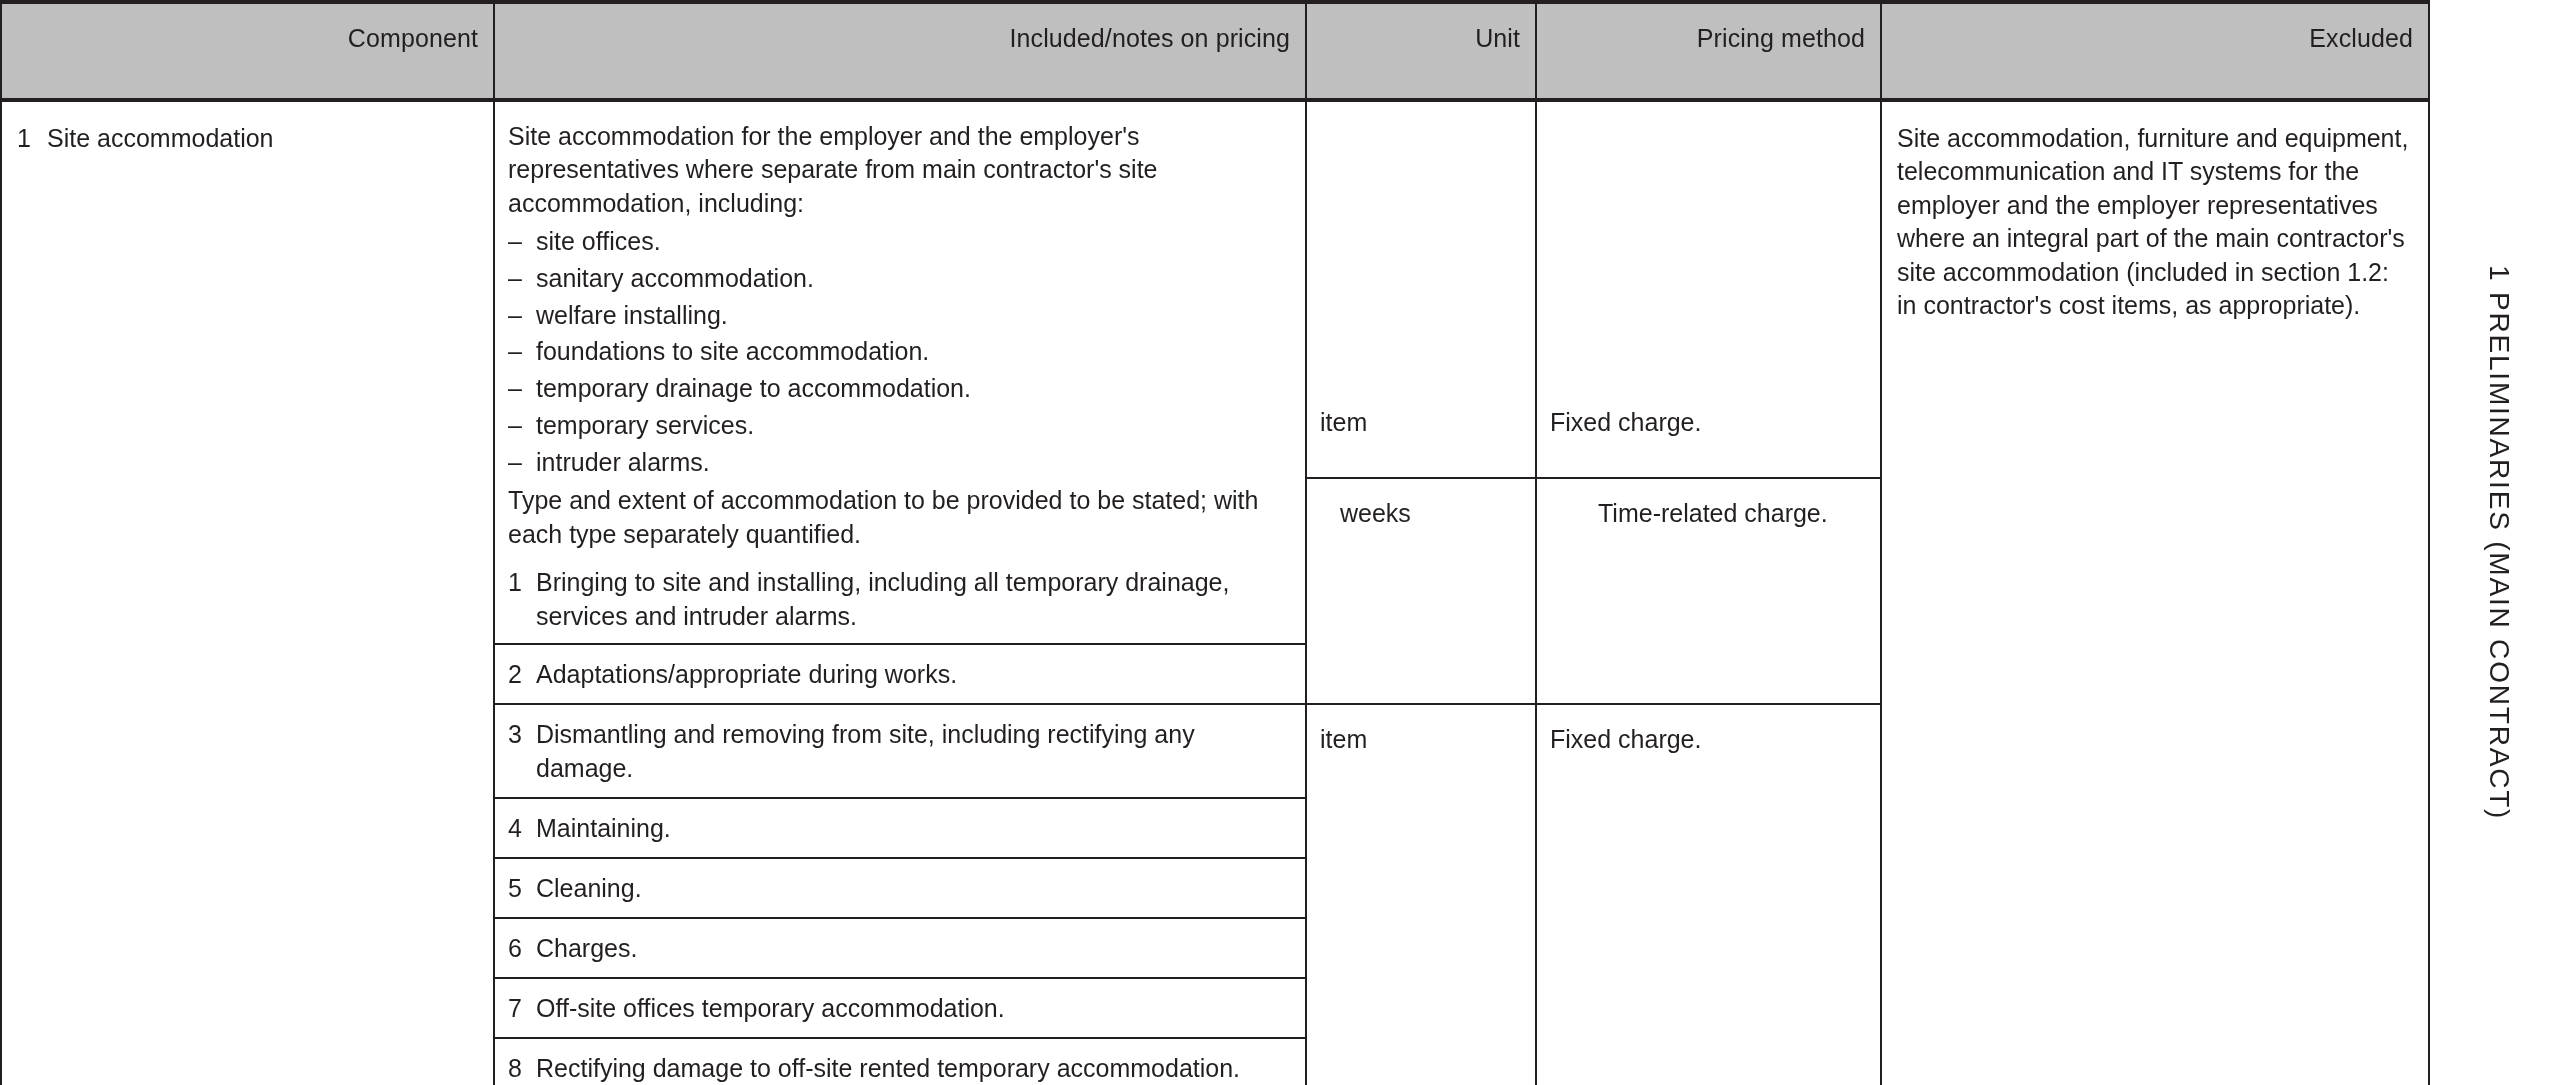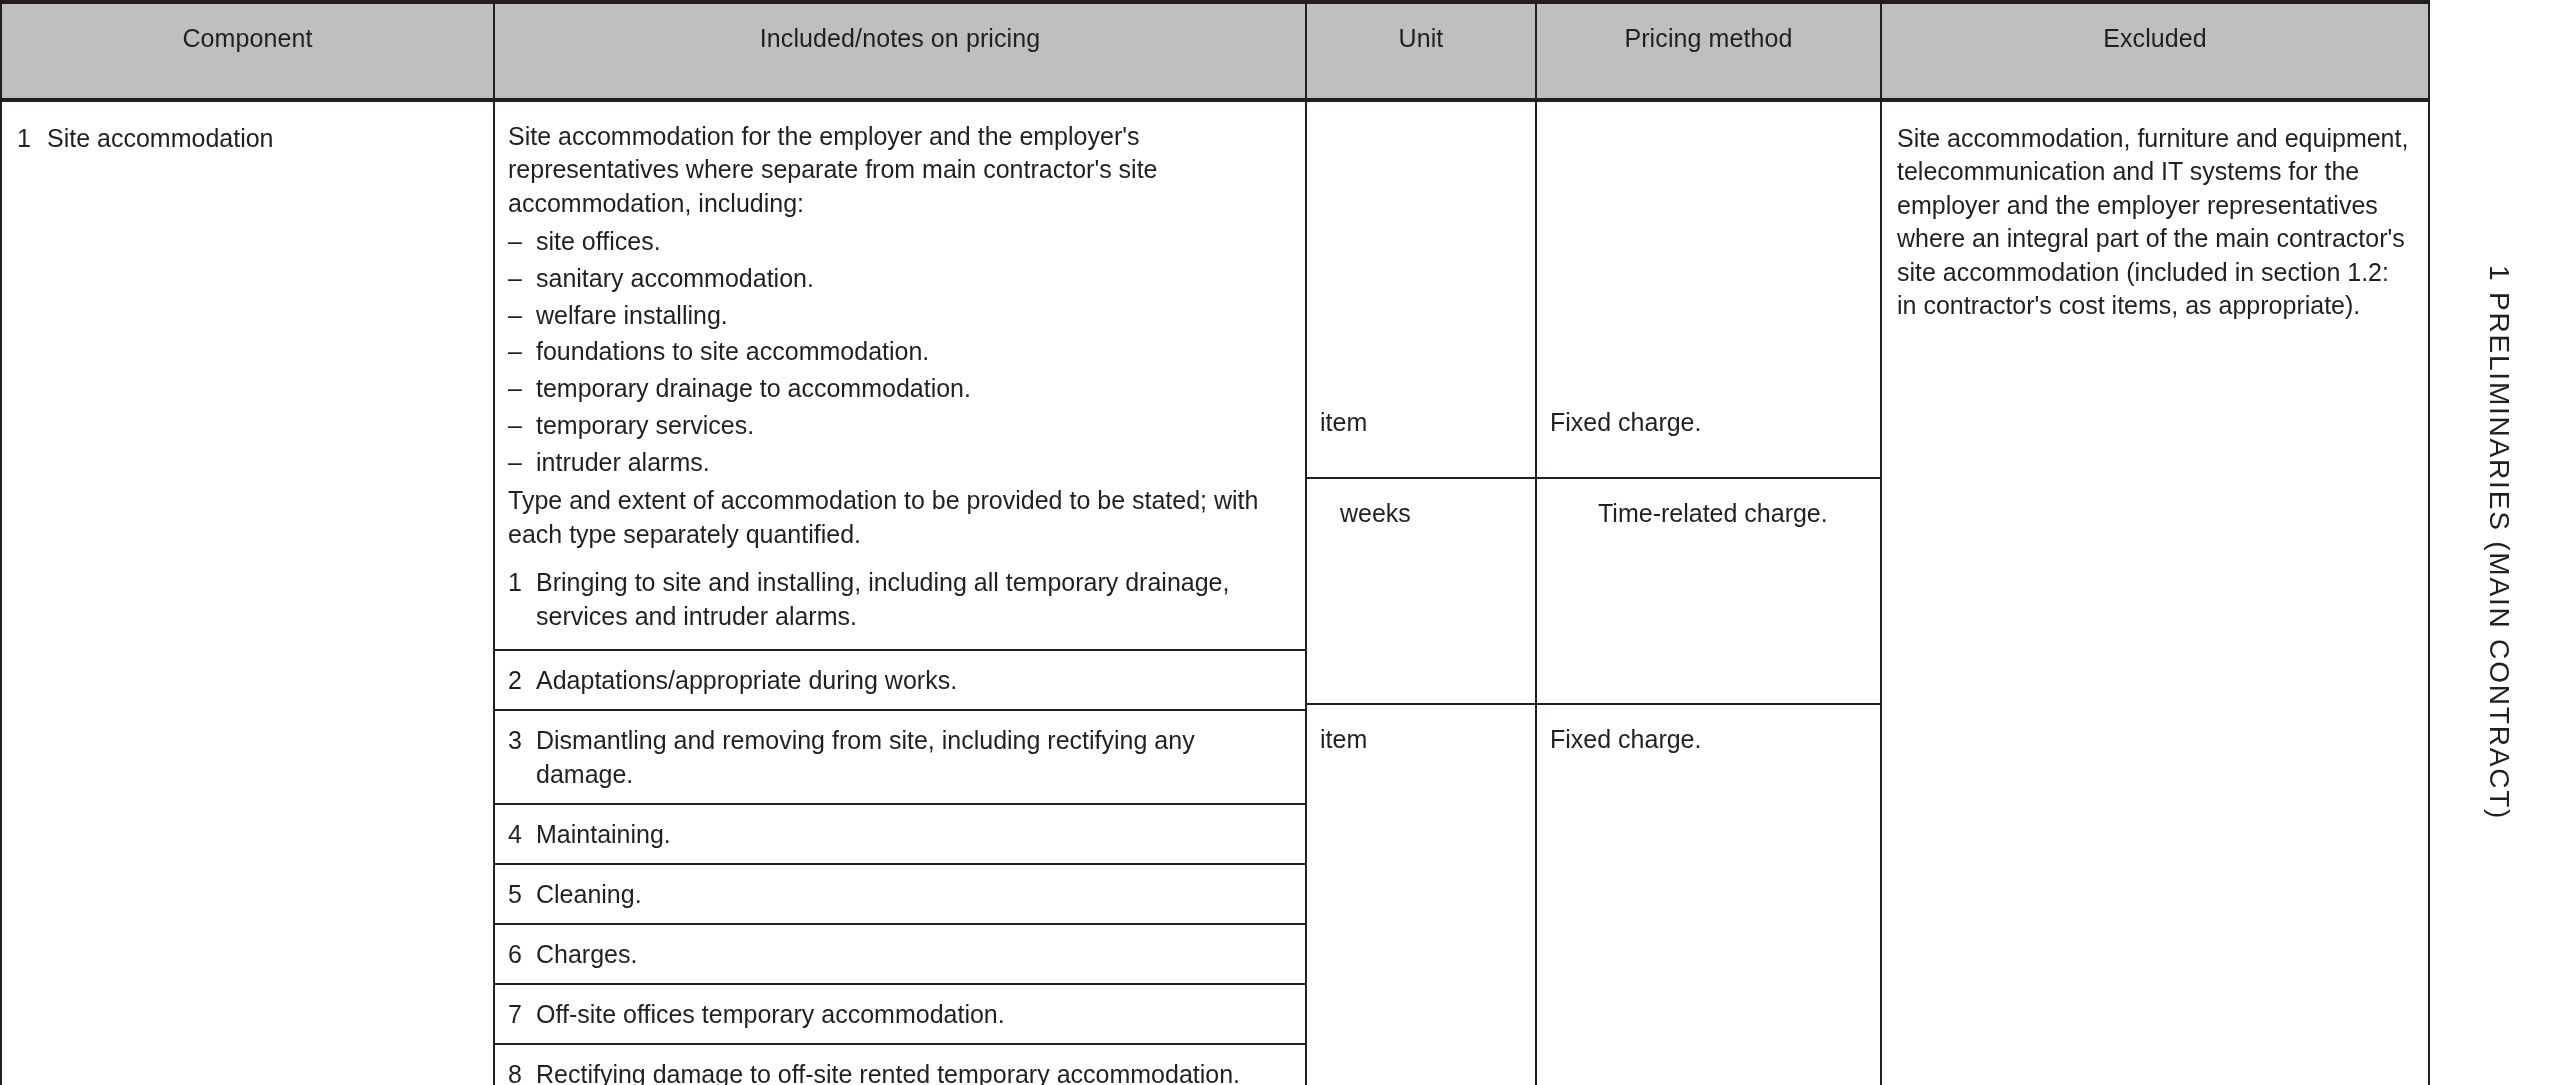--- a/index.html
+++ b/index.html
@@ -38,21 +38,21 @@
   .nrm-table col.c-unit      { width: 230px; }
   .nrm-table col.c-pricing   { width: 345px; }
   .nrm-table col.c-excluded  { width: 548px; }
 
   
   thead th {
     background: #bfbfbf;
     font-weight: normal;
     font-size: 25px;
     line-height: 1.3;
-    text-align: center;
+    text-align: right;
     vertical-align: top;
     padding: 18px 15px 43px 15px;
     border-left: 2.5px solid #231f20;
     border-right: 2.5px solid #231f20;
     border-top: 4.1px solid #231f20;
     border-bottom: 4.1px solid #231f20;
     color: #231f20;
     letter-spacing: 0.1px;
   }
   thead th.first { border-left: 2.5px solid #231f20; }
@@ -92,21 +92,21 @@
   }
   .sub-table td {
     border: none;
     border-bottom: 2.5px solid #231f20;
     padding: 0;
     vertical-align: top;
   }
   .sub-table tr:last-child > td { border-bottom: none; }
 
   .blk {
-    padding: 18px 13px 16px 13px;
+    padding: 18px 13px 10px 13px;
   }
   .blk-tight {
     padding: 13px 13px 11.5px 13px;
   }
 
   .para { margin: 0 0 0 0; }
 
   
   .dashlist {
     list-style: none;

